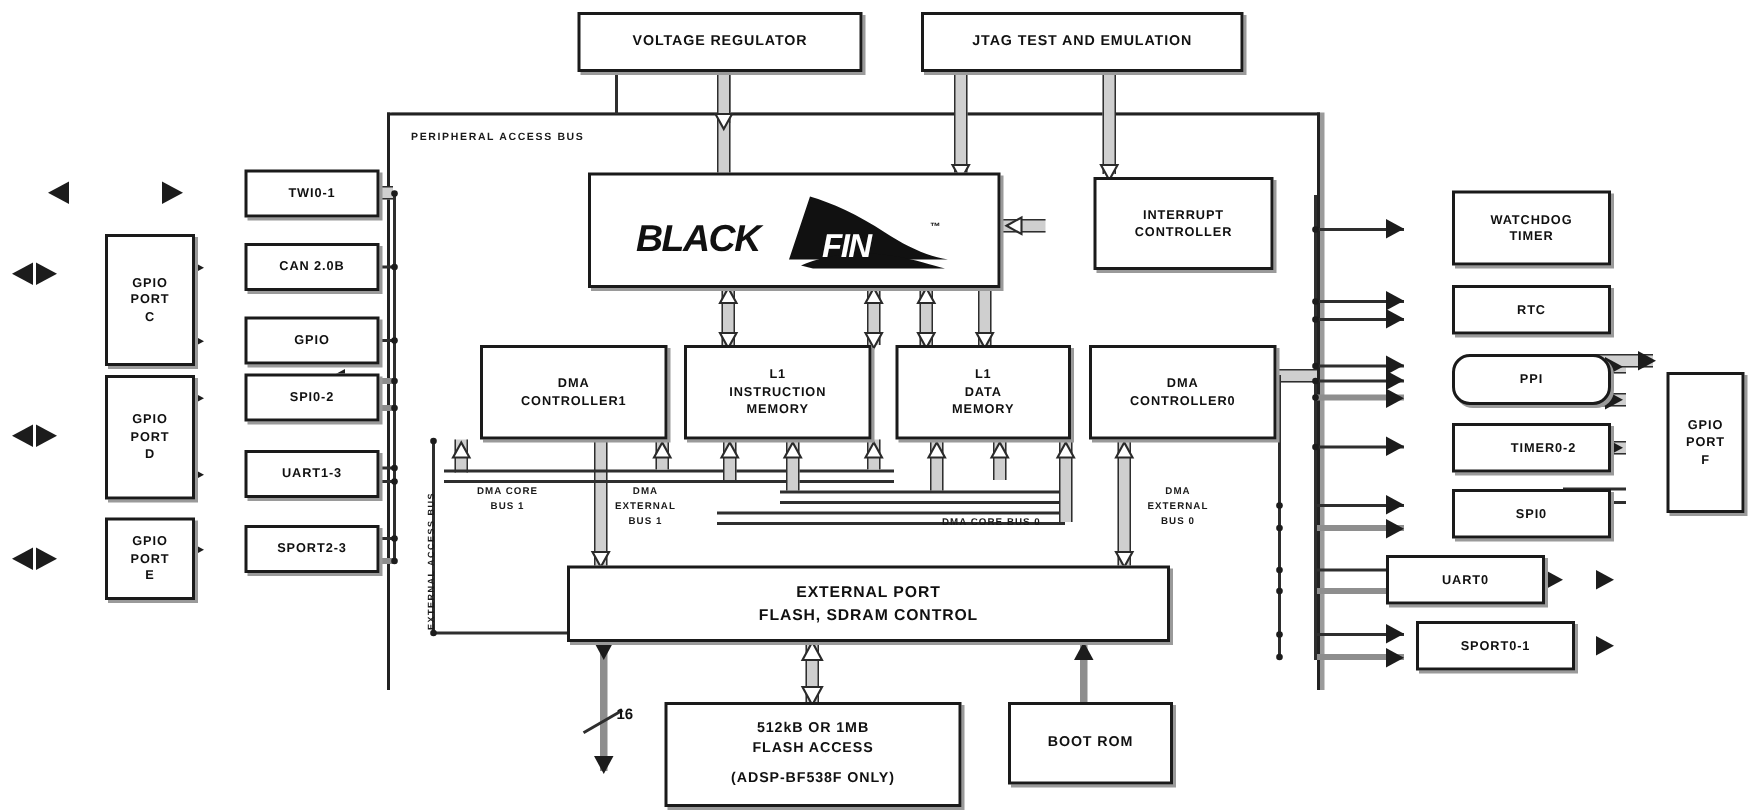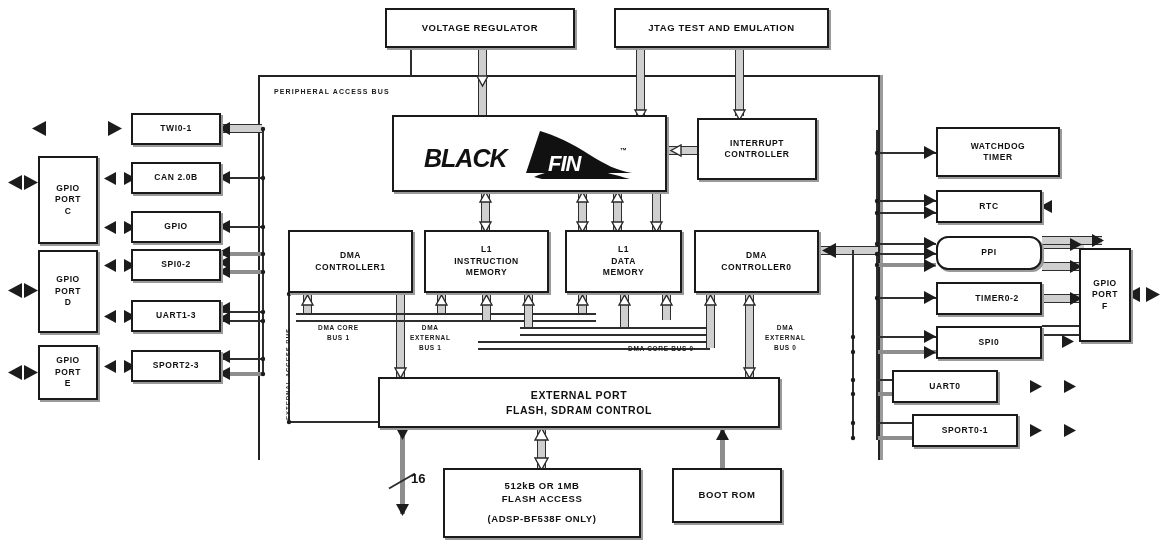--- a/index.html
+++ b/index.html
@@ -22,21 +22,21 @@
     align-items: center;
     justify-content: center;
     text-align: center;
     font-weight: bold;
     letter-spacing: 0.6px;
     color: #101010;
     line-height: 1.35;
     z-index: 6;
   }
   .box .ln { display: block; white-space: nowrap; }
-  .f8  { font-size: 8.5px; }
+  .f8  { font-size: 8.5px; margin-left: 32px; }
   .f9  { font-size: 9.5px; }
   .f10 { font-size: 10.5px; }
 
   
   .chipborder {
     position: absolute;
     border-left: 2px solid #222;
     border-top: 2px solid #222;
     border-right: 2px solid #222;
     border-bottom: none;
@@ -56,21 +56,21 @@
   }
   .buslabel .ln { display:block; }
   .vlabel {
     position: absolute;
     font-size: 6px; font-weight: bold; letter-spacing: 1px;
     color: #1a1a1a; white-space: nowrap;
     transform-origin: 0 0; transform: rotate(-90deg);
     z-index: 5;
   }
   .widthlabel {
-    position:absolute; font-size:13px; font-weight:bold; color:#111; z-index:7;
+    position:absolute; font-size:10px; font-weight:bold; color:#111; z-index:7;
   }
 
   
   .w  { position: absolute; background: #2e2e2e; z-index: 3; }
   .wg { position: absolute; background: #8e8e8e; z-index: 3; }
 
   
   .dh { position: absolute; z-index: 3; border-top: 1.6px solid #2e2e2e; border-bottom: 1.6px solid #2e2e2e; background:#cfcfcf; }
   .dv { position: absolute; z-index: 3; border-left: 1.6px solid #2e2e2e; border-right: 1.6px solid #2e2e2e; background:#cfcfcf; }
 
@@ -433,21 +433,21 @@
     <span class="ln">GPIO</span>
     <span class="ln">PORT</span>
     <span class="ln">D</span>
   </div>
   <div class="box f8" style="left:38px; top:345px; width:60px; height:55px;">
     <span class="ln">GPIO</span>
     <span class="ln">PORT</span>
     <span class="ln">E</span>
   </div>
 
-  <div class="box f8" style="left:936px; top:127px; width:124px; height:50px;">
+  <div class="box f8" style="left:936px; top:127px; width:106px; height:50px;">
     <span class="ln">WATCHDOG</span>
     <span class="ln">TIMER</span>
   </div>
   <div class="box f8" style="left:936px; top:190px; width:106px; height:33px;">
     <span class="ln">RTC</span>
   </div>
   <div class="box f8" style="left:936px; top:236px; width:106px; height:34px;border-radius:12px;">
     <span class="ln">PPI</span>
   </div>
   <div class="box f8" style="left:936px; top:282px; width:106px; height:33px;padding-left:16px;">

